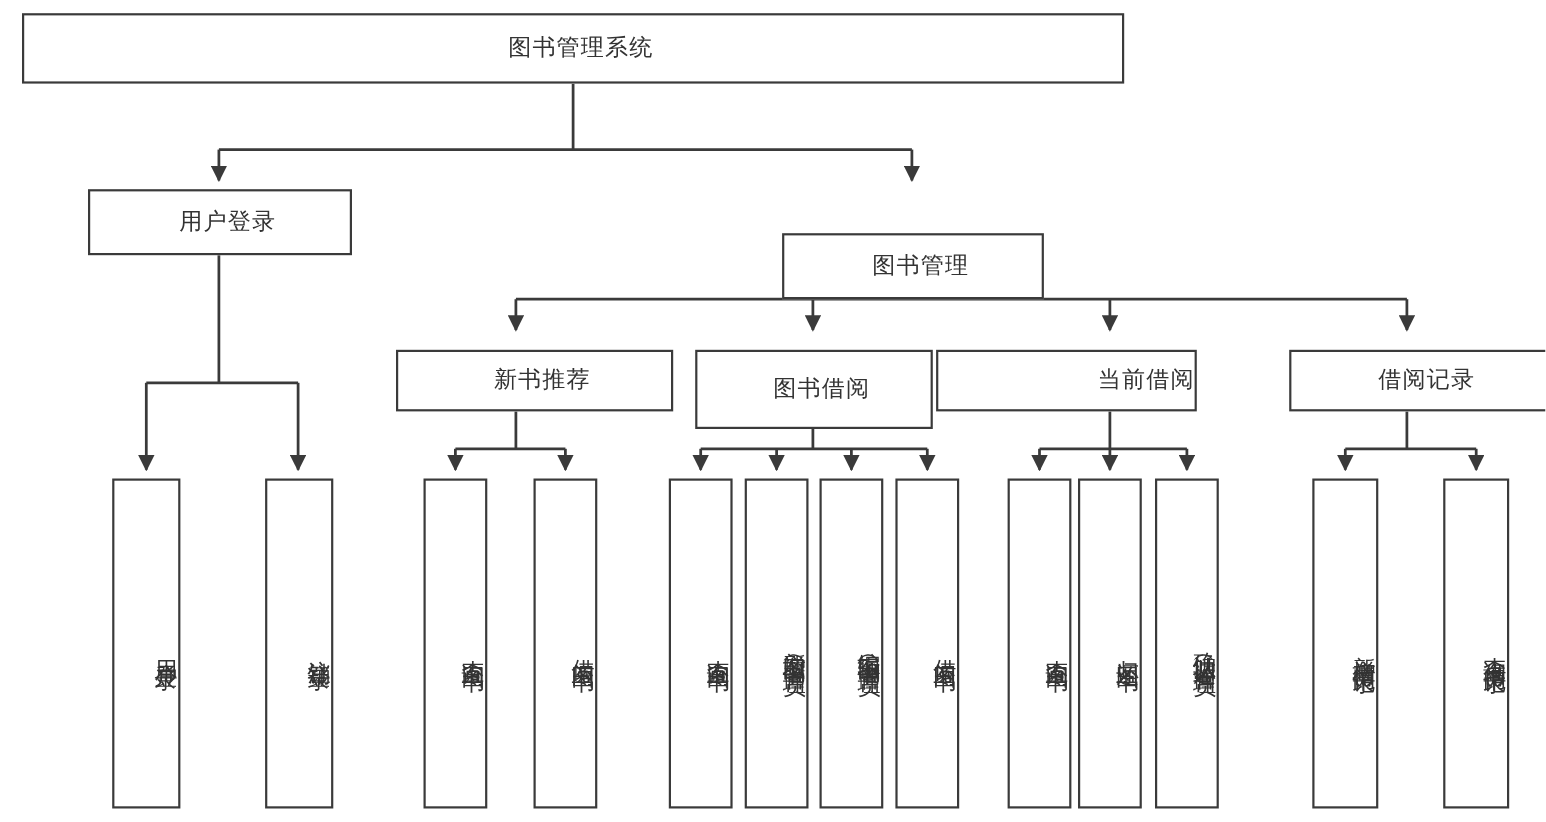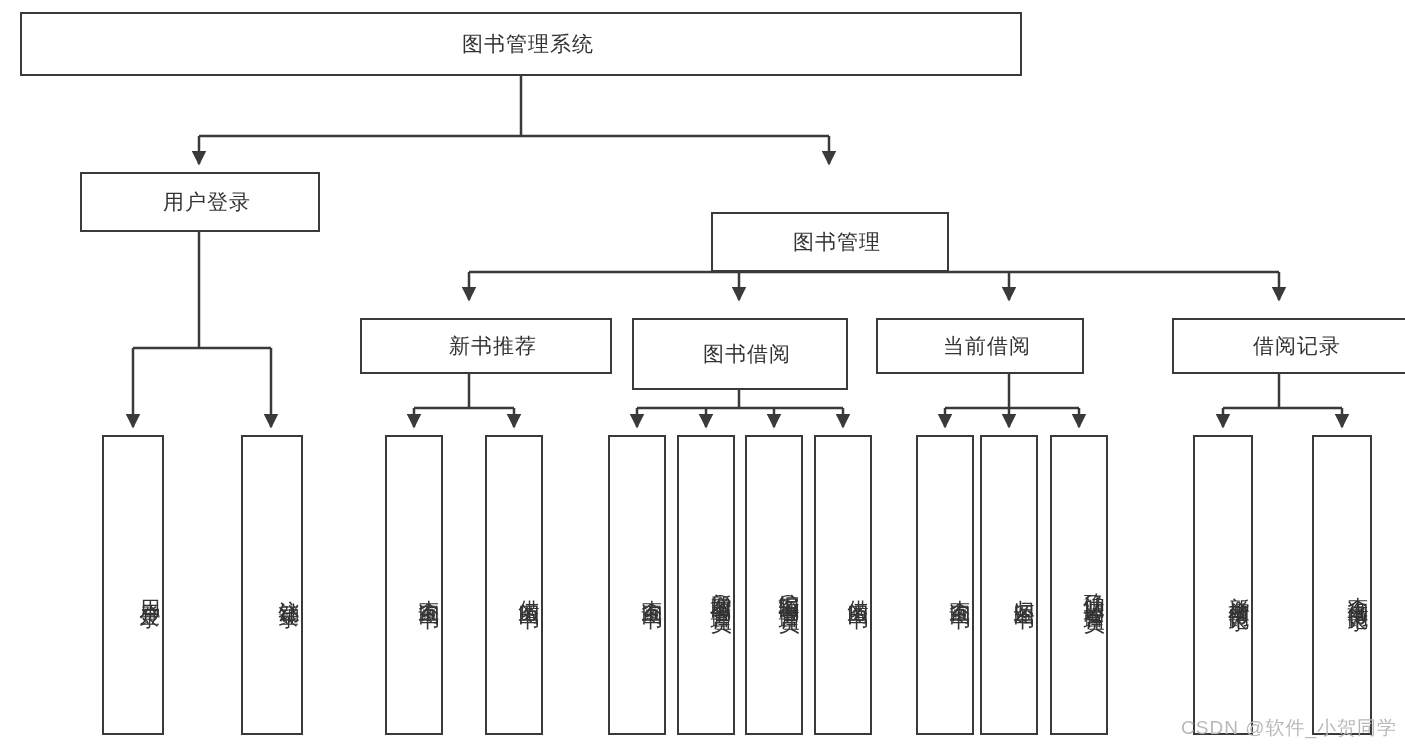--- a/index.html
+++ b/index.html
@@ -130,21 +130,21 @@
   <div class="node horiz" style="left:711px; top:172px; width:238px; height:60px;margin-top:40px;">
     <span class="lbl">图书管理</span>
   </div>
 
   <div class="node horiz" style="left:360px; top:318px; width:252px; height:56px;">
     <span class="lbl">新书推荐</span>
   </div>
   <div class="node horiz" style="left:632px; top:318px; width:216px; height:72px;">
     <span class="lbl">图书借阅</span>
   </div>
-  <div class="node horiz" style="left:876px; top:318px; width:208px; height:56px;">
+  <div class="node horiz" style="left:851px; top:318px; width:237px; height:56px;justify-content:flex-end;">
     <span class="lbl">当前借阅</span>
   </div>
   <div class="node horiz" style="left:1172px; top:318px; width:236px; height:56px;">
     <span class="lbl">借阅记录</span>
   </div>
 
   <div class="node vert" style="left:102px; top:435px; width:62px; height:300px;">
     <span class="lbl">用户登录</span>
   </div>
   <div class="node vert" style="left:241px; top:435px; width:62px; height:300px;">
@@ -181,15 +181,14 @@
     <span class="lbl">确认归还（管理员）</span>
   </div>
 
   <div class="node vert" style="left:1193px; top:435px; width:60px; height:300px;">
     <span class="lbl">新增借阅记录</span>
   </div>
   <div class="node vert" style="left:1312px; top:435px; width:60px; height:300px;">
     <span class="lbl">查询借阅记录</span>
   </div>
 
-  <div id="watermark">CSDN @软件_小贺同学</div>
 
 </div>
 
 </body></html>

